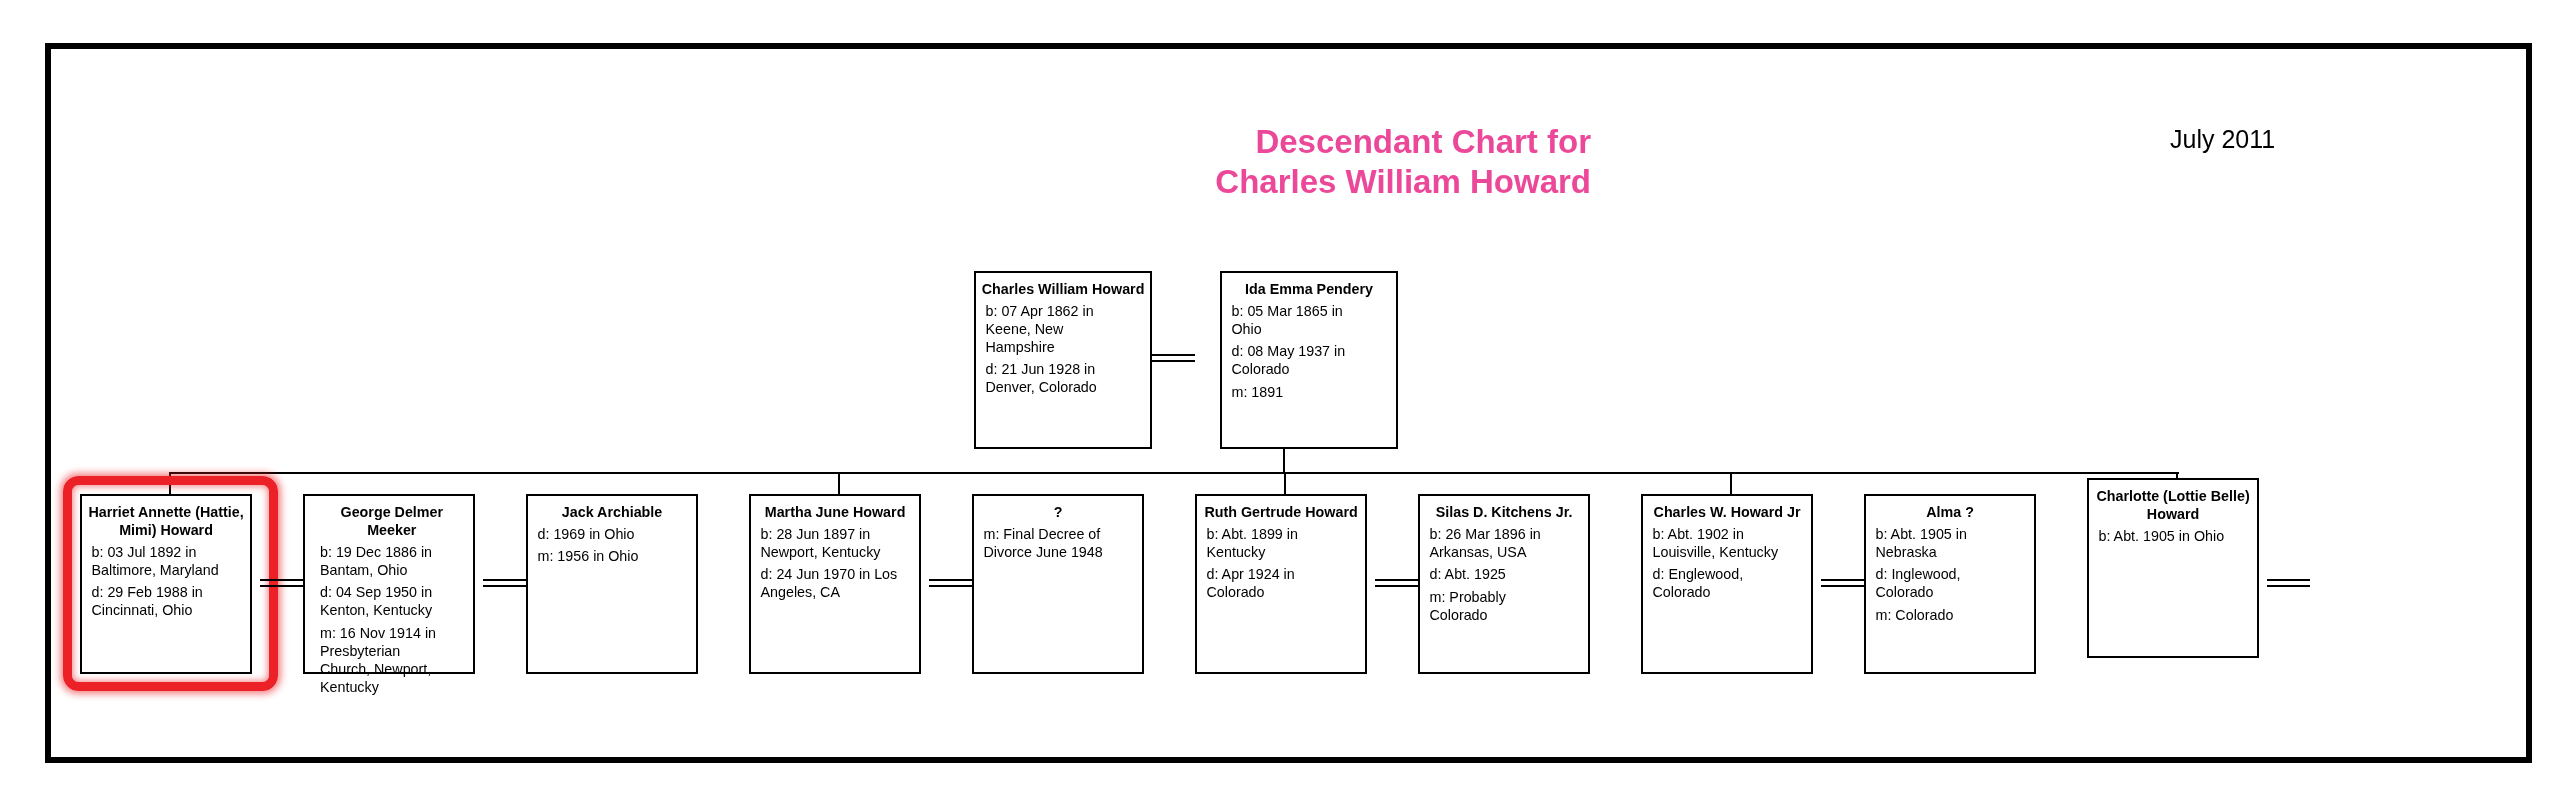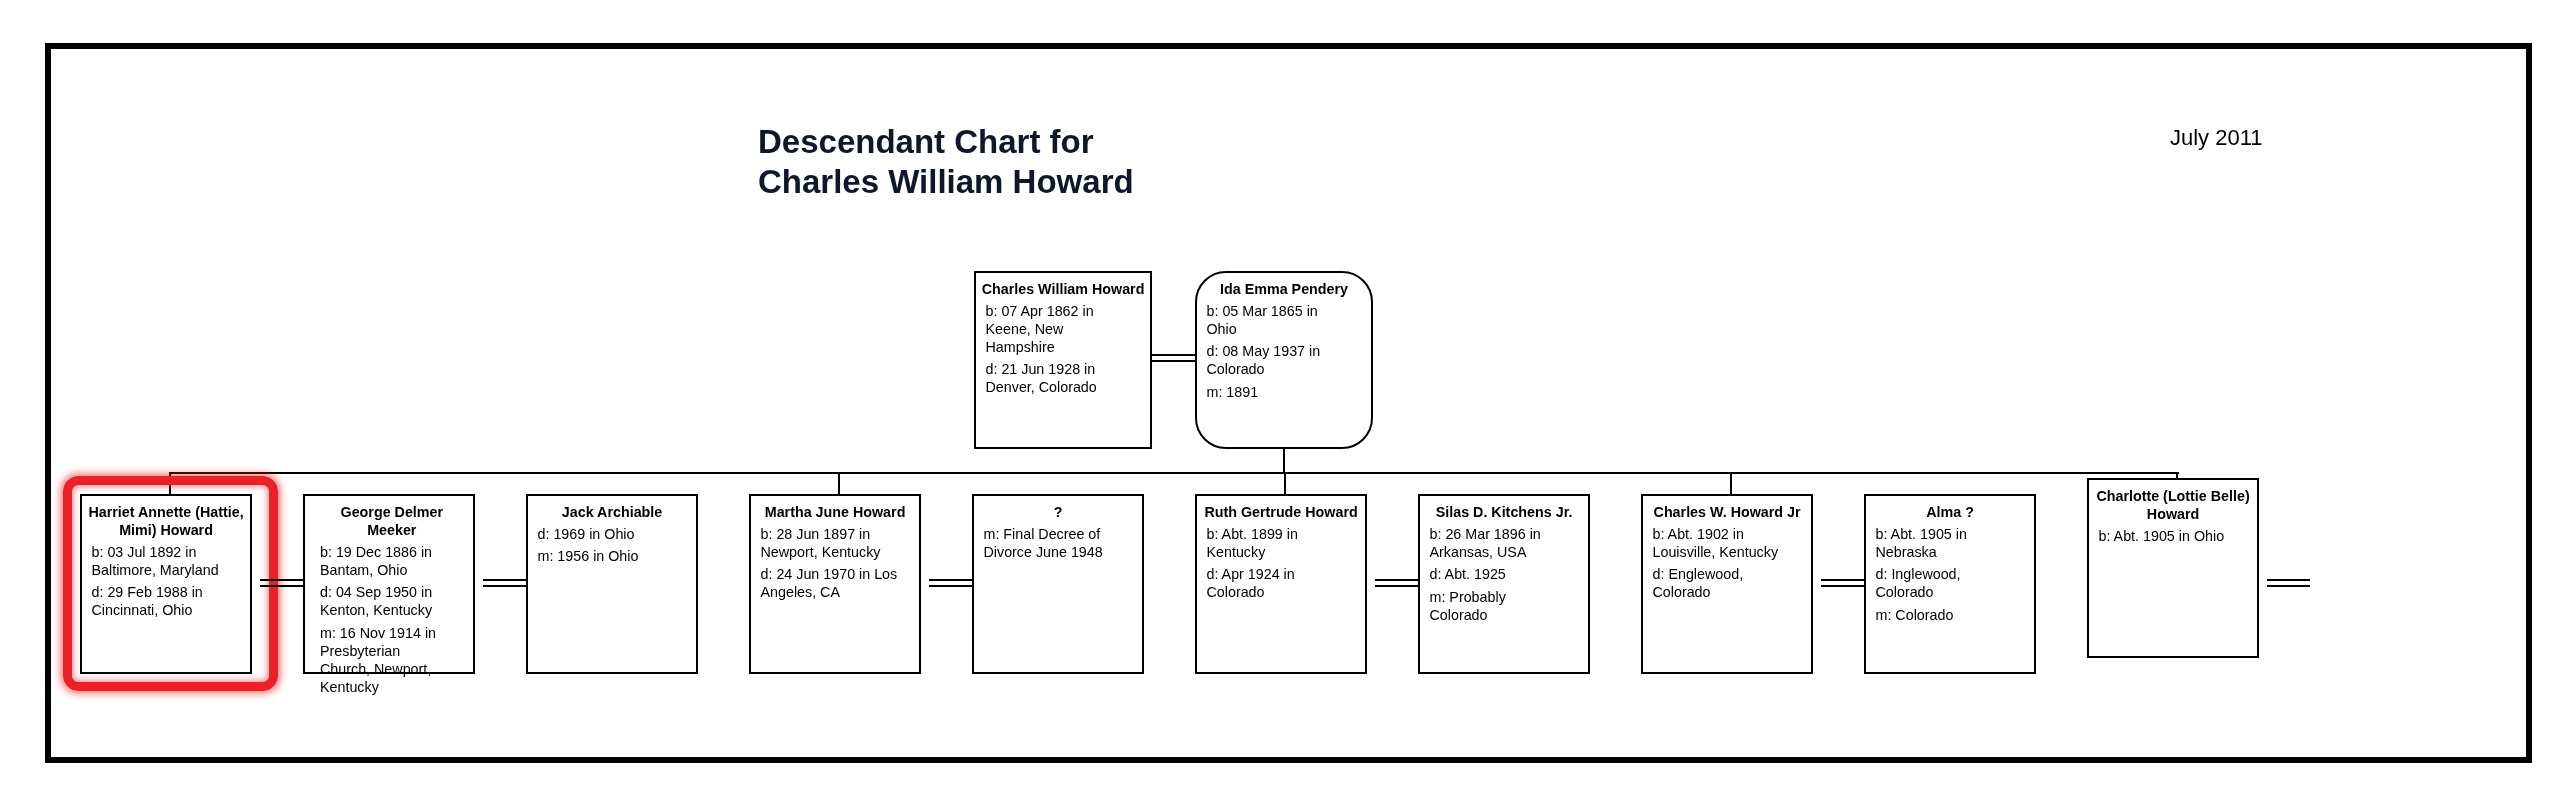--- a/index.html
+++ b/index.html
@@ -22,32 +22,32 @@
     width: 2487px;
     height: 720px;
     border: 6.5px solid #000000;
     box-sizing: border-box;
   }
   .chart-title {
     position: absolute;
     left: 758px;
     top: 122px;
     width: 833px;
-    text-align: left;
+    text-align: right;
     font-size: 33px;
     font-weight: bold;
     line-height: 40px;
-    color: #0f172a;
+    color: #ec4899;
     white-space: pre-line;
   }
   .chart-date {
     position: absolute;
     left: 2170px;
     top: 125px;
-    font-size: 22px;
+    font-size: 25px;
     color: #000000;
   }
   .person {
     position: absolute;
     width: 172px;
     height: 180px;
     border: 2.4px solid #000000;
     box-sizing: border-box;
     background: #ffffff;
     padding: 7.1px 21.4px 0 9.5px;
@@ -110,21 +110,21 @@
   <div class="chart-title">Descendant Chart for
 Charles William Howard</div>
   <div class="chart-date">July 2011</div>
 
   <div class="person parent" style="left:974px;">
     <div class="person-name">Charles William Howard</div>
     <div class="detail">b: 07 Apr 1862 in Keene, New Hampshire</div>
     <div class="detail">d: 21 Jun 1928 in Denver, Colorado</div>
   </div>
 
-  <div class="person parent" style="left:1195px;border-radius:31px;">
+  <div class="person parent" style="left:1220px;">
     <div class="person-name">Ida Emma Pendery</div>
     <div class="detail">b: 05 Mar 1865 in Ohio</div>
     <div class="detail">d: 08 May 1937 in Colorado</div>
     <div class="detail">m: 1891</div>
   </div>
 
   <div class="connector" style="left:1152px; top:354px; width:43px; height:1.8px;"></div>
   <div class="connector" style="left:1152px; top:360px; width:43px; height:1.8px;"></div>
 
   <div class="connector" style="left:1283px; top:448px; width:1.8px; height:25px;"></div>

